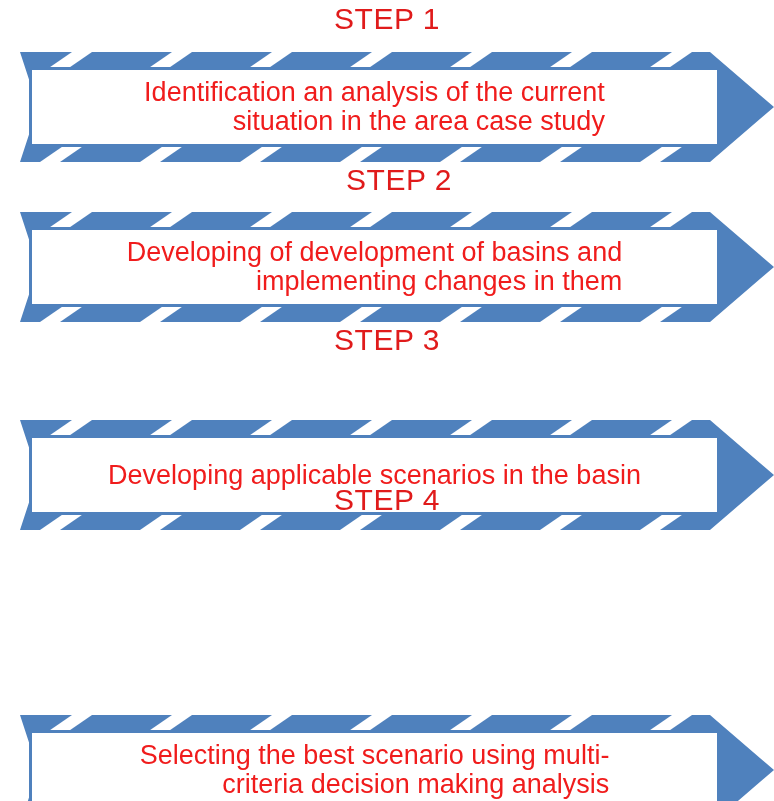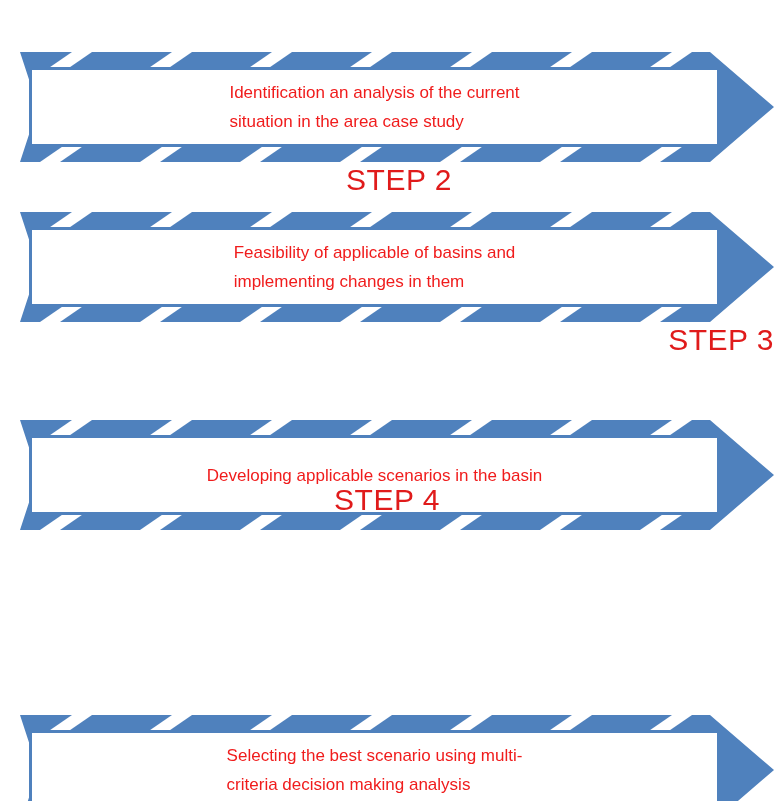--- a/index.html
+++ b/index.html
@@ -64,33 +64,34 @@
     border: 3px solid #4F81BD;
     box-sizing: border-box;
     display: flex;
     align-items: center;
     justify-content: center;
     padding: 0 10px;
   }
 
   .plate-text {
     color: #F01C1C;
-    font-size: 17px;
+    font-size: 27px;
     line-height: 29px;
-    text-align: left;
+    text-align: right;
     font-weight: 400;
     font-family: "Liberation Sans", sans-serif;
     white-space: pre-line;
   }
 </style>
 </head>
 <body>
 
 <div id="flow">
 
+  <div class="step-label" style="top:2px;">STEP 1</div>
 
   <div class="arrow-block" style="top:52px;">
     <svg class="arrow-svg" viewBox="0 0 754 110" preserveAspectRatio="none">
       <defs>
         <pattern id="stripes1" width="100" height="110" patternUnits="userSpaceOnUse">
           <rect width="100" height="110" fill="#4F81BD"></rect>
           <polygon points="52,0 72,0 40,22 20,22" fill="#ffffff"></polygon>
           <polygon points="52,88 72,88 40,110 20,110" fill="#ffffff"></polygon>
         </pattern>
       </defs>
@@ -109,26 +110,26 @@
       <defs>
         <pattern id="stripes2" width="100" height="110" patternUnits="userSpaceOnUse">
           <rect width="100" height="110" fill="#4F81BD"></rect>
           <polygon points="52,0 72,0 40,22 20,22" fill="#ffffff"></polygon>
           <polygon points="52,88 72,88 40,110 20,110" fill="#ffffff"></polygon>
         </pattern>
       </defs>
       <path d="M0,0 L690,0 L754,55 L690,110 L0,110 L18,55 Z" fill="url(#stripes2)"></path>
     </svg>
     <div class="plate">
-      <span class="plate-text">Feasibility of applicable of basins and
+      <span class="plate-text">Developing of development of basins and
 implementing changes in them</span>
     </div>
   </div>
 
-  <div class="step-label" style="top:323px;text-align:right;">STEP 3</div>
+  <div class="step-label" style="top:323px;">STEP 3</div>
 
   <div class="arrow-block" style="top:372px;margin-top:48px;">
     <svg class="arrow-svg" viewBox="0 0 754 110" preserveAspectRatio="none">
       <defs>
         <pattern id="stripes3" width="100" height="110" patternUnits="userSpaceOnUse">
           <rect width="100" height="110" fill="#4F81BD"></rect>
           <polygon points="52,0 72,0 40,22 20,22" fill="#ffffff"></polygon>
           <polygon points="52,88 72,88 40,110 20,110" fill="#ffffff"></polygon>
         </pattern>
       </defs>

